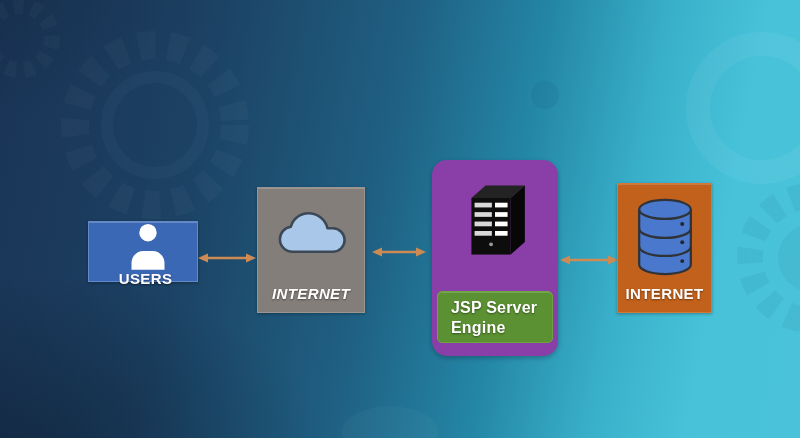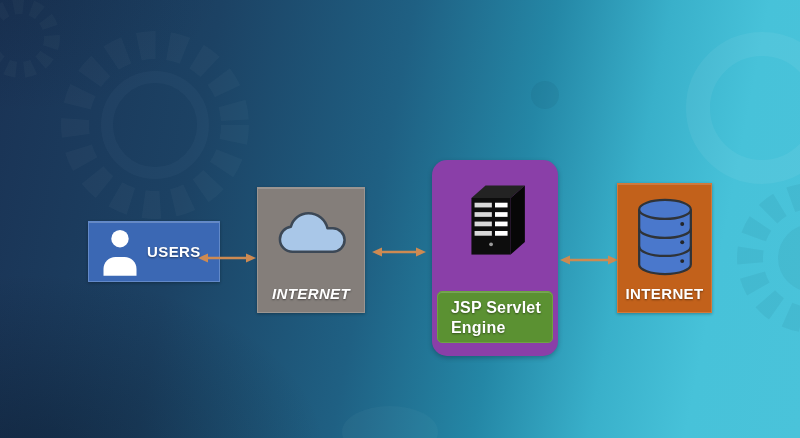--- a/index.html
+++ b/index.html
@@ -12,23 +12,23 @@
     position:absolute;inset:0;pointer-events:none;
     background:
       radial-gradient(ellipse 420px 260px at 4% 104%, rgba(6,14,28,0.38), rgba(6,14,28,0) 70%),
       radial-gradient(ellipse 300px 200px at 2% -6%, rgba(10,22,40,0.18), rgba(10,22,40,0) 70%);
   }
   .bg-gears{position:absolute;inset:0;pointer-events:none;}
   .node{position:absolute;box-sizing:border-box;color:#fff;font-weight:bold;}
   .label{color:#fff;font-weight:bold;letter-spacing:.4px;text-shadow:0 1px 2px rgba(0,0,0,.45);}
   
   .node-users{
-    left:88px;top:221px;width:132px;height:61px;background:#3b68b4;
+    left:88px;top:221px;width:110px;height:61px;background:#3b68b4;
     border:1px solid #6289c9;box-shadow:inset 0 1px 0 rgba(255,255,255,.22), 0 1px 3px rgba(0,0,0,.3);
-    display:flex;align-items:center;
+    display:flex;align-items:center;flex-direction:column;
   }
   .node-users .label{font-size:15px;margin-left:5px;}
   .node-users svg{margin-left:9px;flex:0 0 auto;}
   
   .node-internet{
     left:257px;top:187px;width:108px;height:126px;background:#847e7a;
     border:1px solid #9b9591;box-shadow:inset 0 1px 0 rgba(255,255,255,.18), 0 1px 3px rgba(0,0,0,.3);
   }
   .node-internet svg{position:absolute;left:50%;top:17px;transform:translateX(-50%);}
   .node-internet .label{position:absolute;bottom:10px;width:100%;text-align:center;font-size:15px;font-style:italic;}
@@ -113,21 +113,21 @@
         <rect x="16" y="38" width="22" height="6" fill="#d9d9d9"></rect>
         <rect x="42" y="38" width="16" height="6" fill="#ffffff"></rect>
         <rect x="16" y="50" width="22" height="6" fill="#d9d9d9"></rect>
         <rect x="42" y="50" width="16" height="6" fill="#ffffff"></rect>
         <rect x="16" y="62" width="22" height="6" fill="#d9d9d9"></rect>
         <rect x="42" y="62" width="16" height="6" fill="#ffffff"></rect>
       </g>
       <circle cx="37" cy="79" r="2.4" fill="#9a9a9a"></circle>
     </svg>
     <div class="engine-box">
-      <span>JSP Servlet Engine</span>
+      <span>JSP Server Engine</span>
     </div>
   </div>
 
   <svg class="arrow" style="left:560px;top:252px;" width="58" height="16" viewBox="0 0 58 16">
     <line x1="8" y1="8" x2="50" y2="8" stroke="#cd8a52" stroke-width="2.4"></line>
     <polygon points="0,8 10,3.4 10,12.6" fill="#cd8a52"></polygon>
     <polygon points="58,8 48,3.4 48,12.6" fill="#cd8a52"></polygon>
   </svg>
 
   <div class="node node-database">

